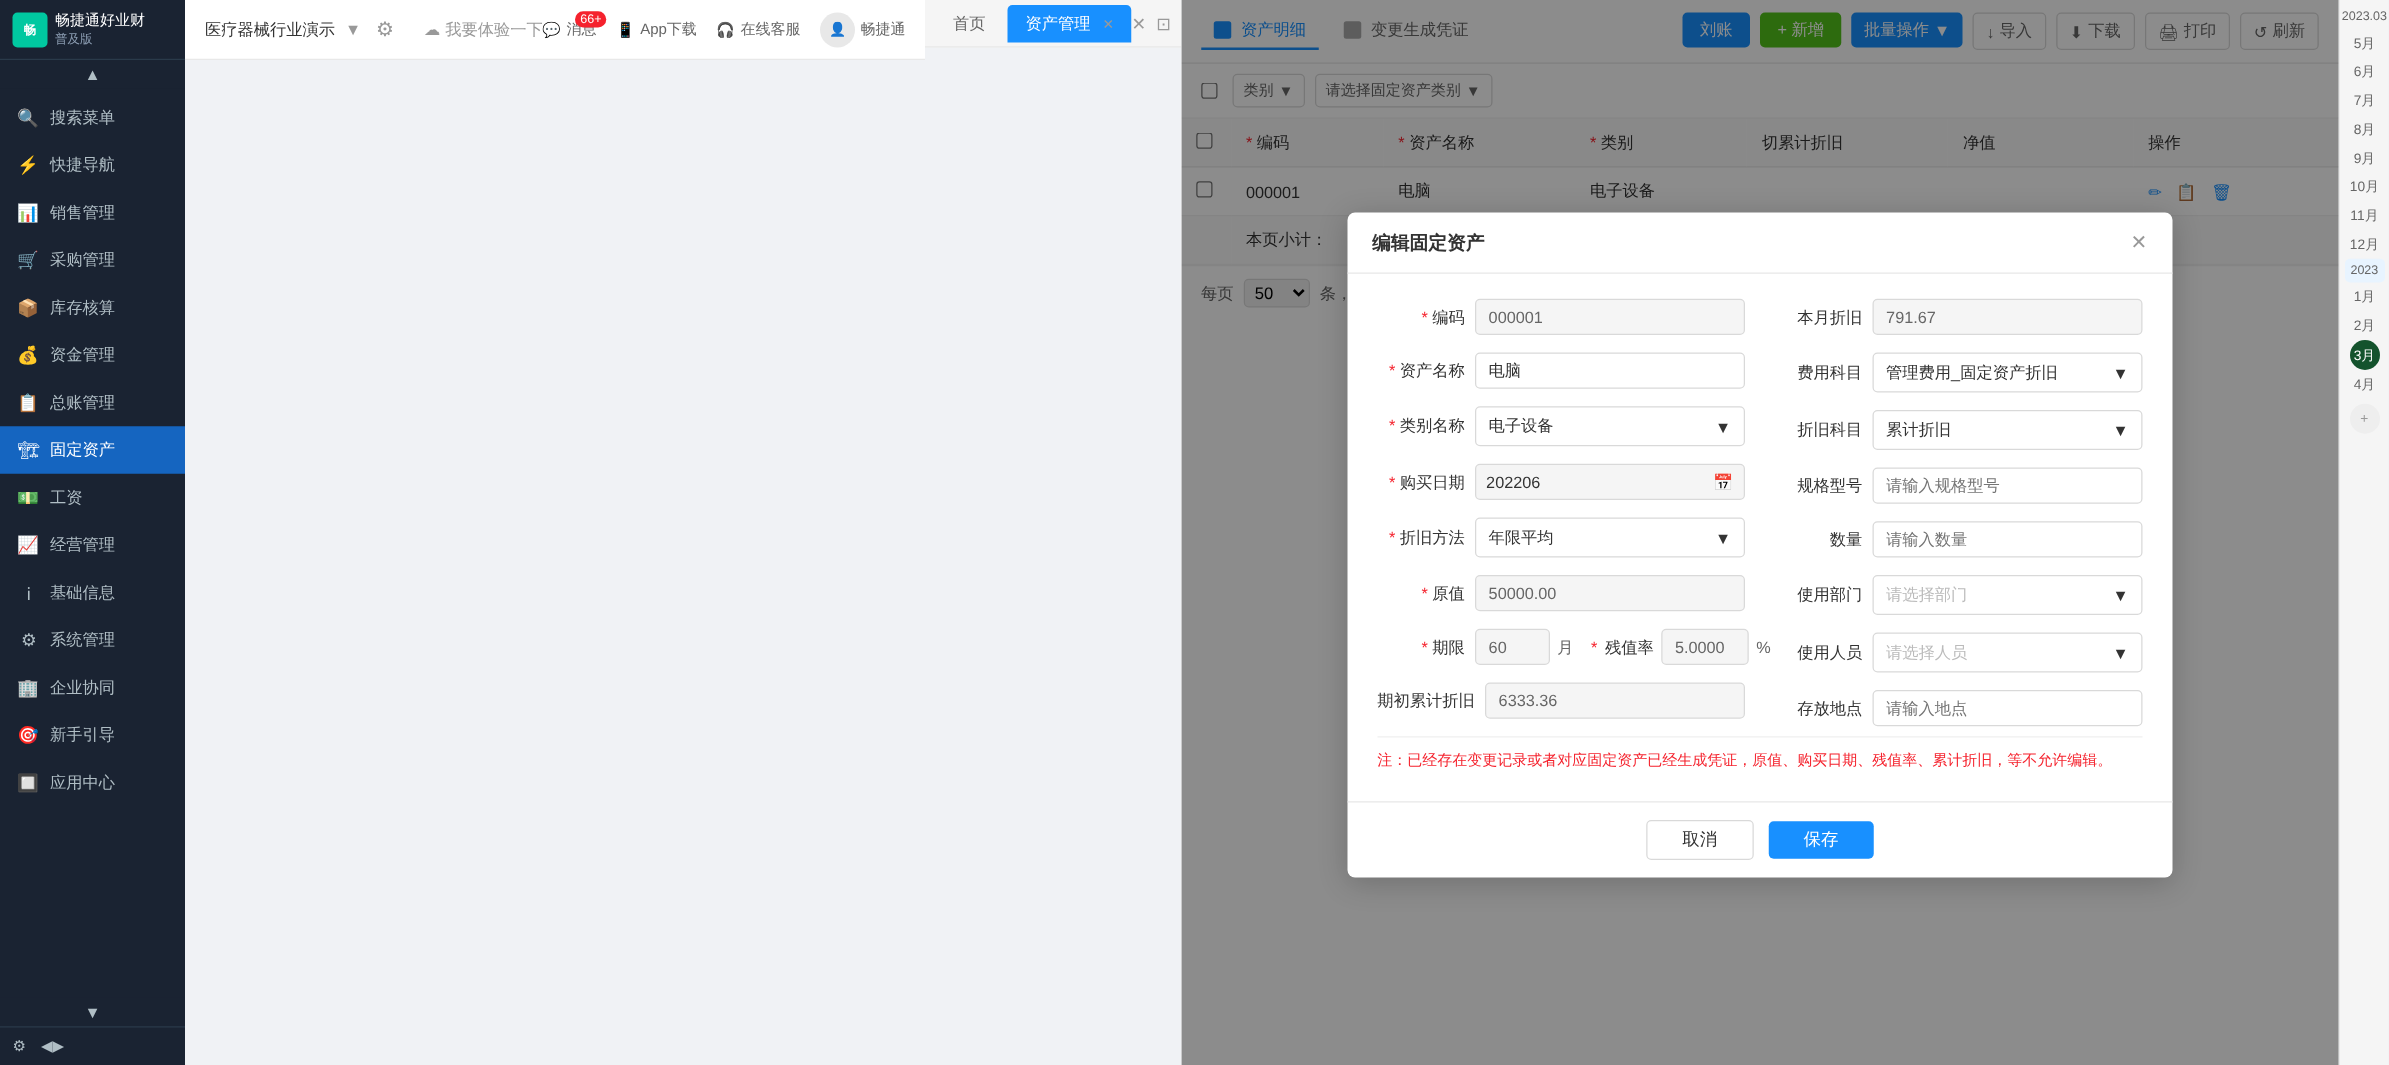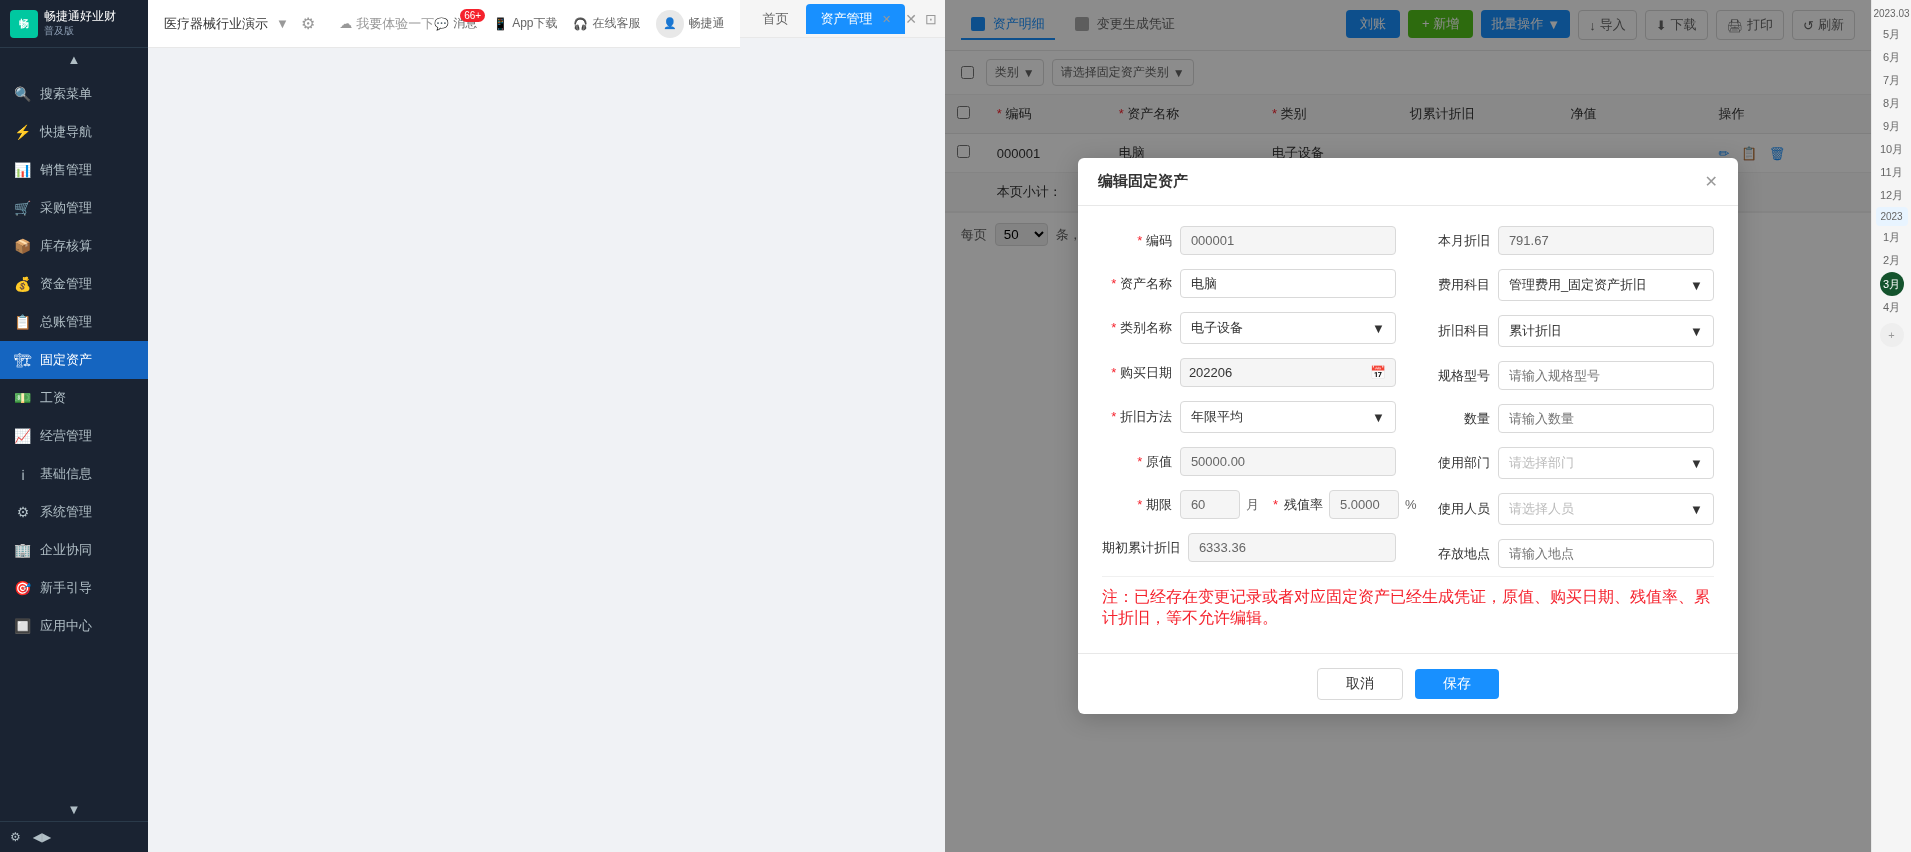--- a/index.html
+++ b/index.html
@@ -229,21 +229,21 @@
     .form-input.readonly { background: #f5f5f5; color: #666; }
     .form-select {
       flex: 1; border: 1px solid #d9d9d9; border-radius: 4px; padding: 6px 10px;
       font-size: 13px; color: #333; outline: none;
       display: flex; align-items: center; justify-content: space-between; cursor: pointer;
       background: #fff;
     }
     .form-unit { font-size: 13px; color: #666; flex-shrink: 0; }
 
     .modal-note {
-      font-size: 16px; color: #f5222d; padding: 10px 0 4px 0; border-top: 1px solid #f0f0f0; margin-top: 8px;
+      font-size: 12px; color: #f5222d; padding: 10px 0 4px 0; border-top: 1px solid #f0f0f0; margin-top: 8px;
     }
     .modal-footer {
       display: flex; align-items: center; justify-content: center; gap: 12px;
       padding: 14px 20px; border-top: 1px solid #e8e8e8;
     }
     .btn-cancel {
       border: 1px solid #d9d9d9; background: #fff; color: #333;
       border-radius: 4px; padding: 6px 28px; font-size: 14px; cursor: pointer;
     }
     .btn-save {

